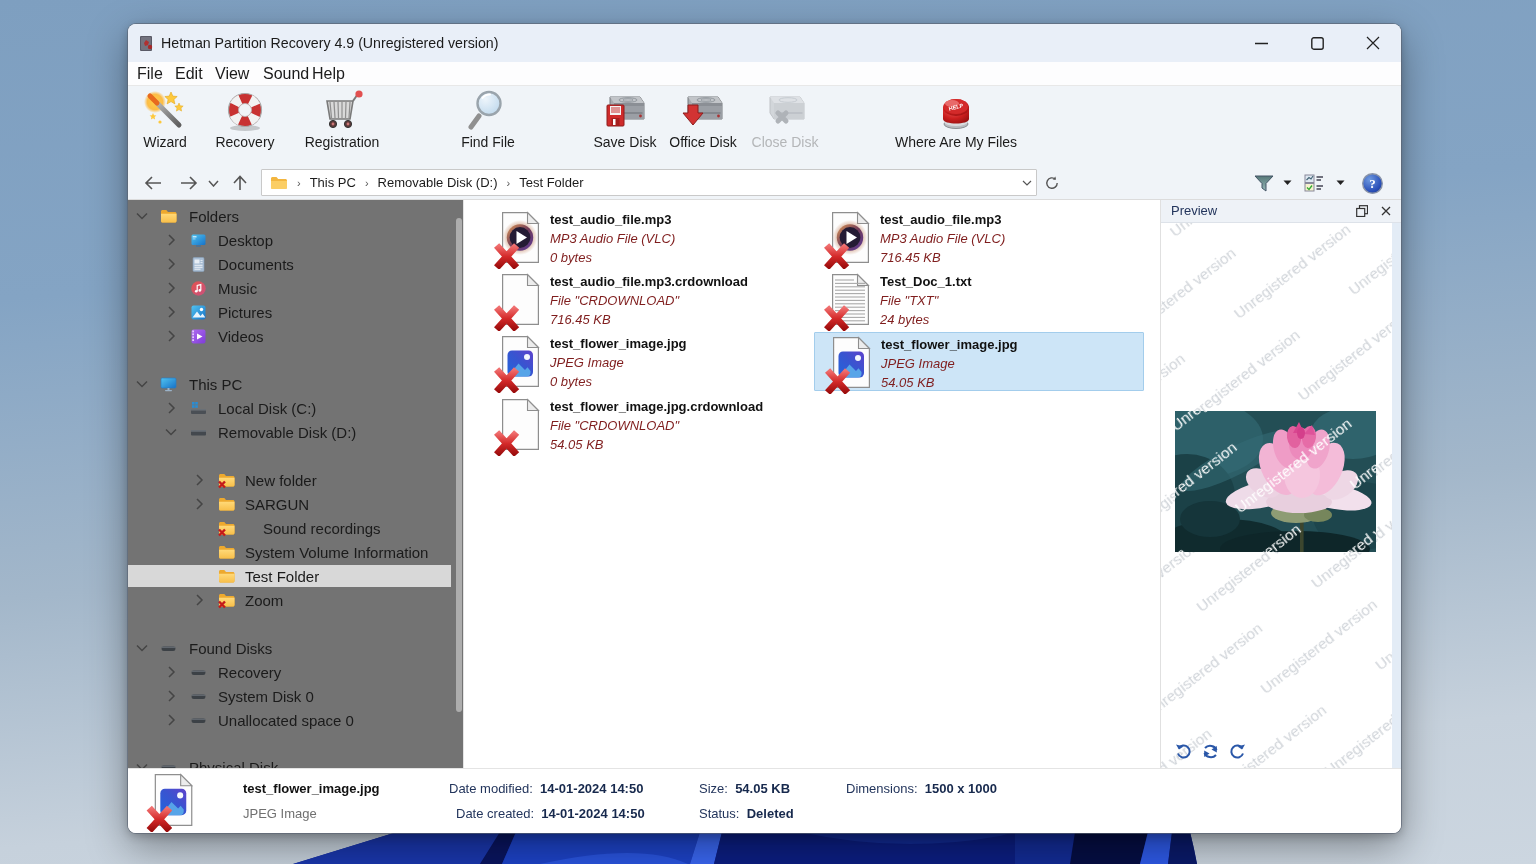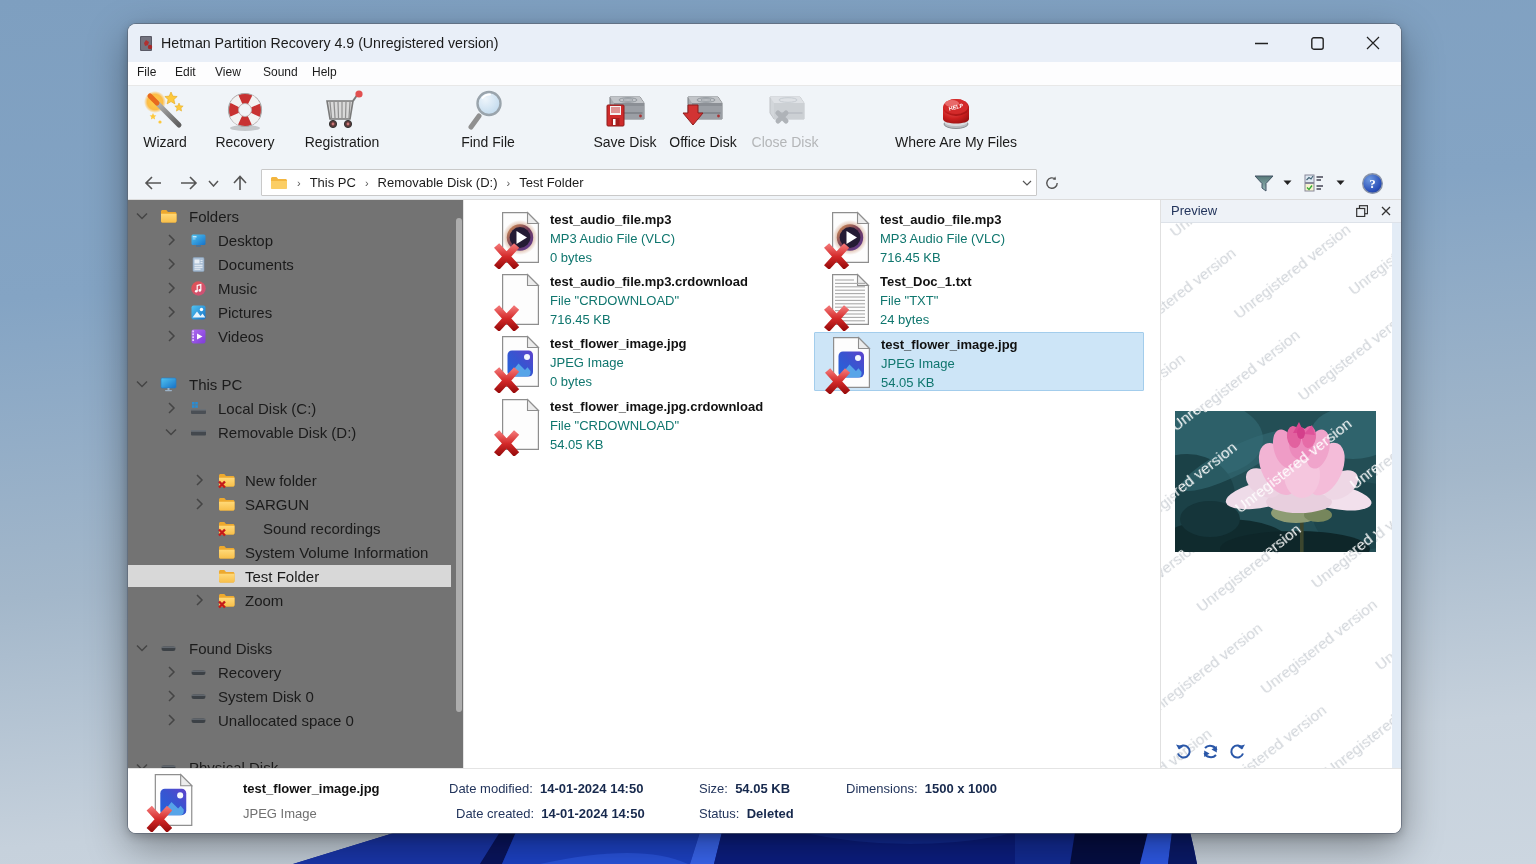--- a/index.html
+++ b/index.html
@@ -7,21 +7,21 @@
 .desktop { position:absolute; inset:0; background:linear-gradient(175deg,#7e9fc0 0%, #84a4c4 30%, #a3b7ca 60%, #c6d1dc 85%, #ccd6e0 100%);padding-left:12px; }
 .bloom { position:absolute; left:0; bottom:0; }
 .window { position:absolute; left:128px; top:24px; width:1273px; height:809px; background:#fff; border-radius:8px; box-shadow:0 0 0 1px rgba(90,100,115,0.65), 0 14px 40px rgba(0,0,0,0.38), 0 3px 10px rgba(0,0,0,0.22); overflow:hidden; }
 
 .titlebar { height:38px; background:#e9eff8; display:flex; align-items:center; position:relative; }
 .appicon { margin-left:10px; width:19px; height:19px; }
 .title { margin-left:4px; font-size:14.2px; color:#1b1b1b; }
 .winbtns { position:absolute; right:0; top:0; height:38px; display:flex; align-items:center; }
 .winbtn { width:56px; height:38px; display:flex; align-items:center; justify-content:center; color:#222; }
 
-.menubar { height:24px; background:#fdfdfe; border-bottom:1px solid #e8e8e8; position:relative; font-size:12px; color:#1b1b1b; }
+.menubar { height:24px; background:#fdfdfe; border-bottom:1px solid #e8e8e8; position:relative; font-size:16px; color:#1b1b1b; }
 .menubar span { position:absolute; top:3px; }
 
 .toolbar { height:79px; background:#f0f4f8; position:relative; }
 .tbtn { position:absolute; top:3px; text-align:center; font-size:14px; color:#1b1b1b; }
 .tbtn .ticon { height:44px; display:flex; align-items:center; justify-content:center; }
 .tbtn .tlabel { margin-top:1px; }
 .tbtn.disabled { color:#b4b6b8; }
 
 .addrbar { height:35px; background:#f0f4f8; position:relative; border-bottom:1px solid #dcdcdc; }
 .nav { position:absolute; top:0; height:36px; display:flex; align-items:center; justify-content:center; color:#444; }
@@ -33,21 +33,21 @@
 .trow { position:absolute; height:22px; display:flex; align-items:center; white-space:nowrap; }
 .treethumb { position:absolute; left:328px; top:18px; width:6px; height:494px; background:#adadad; border-radius:3px; }
 .vsep { position:absolute; left:335px; top:0; bottom:0; width:1px; background:#e4e4e4; }
 
 .files { position:absolute; left:336px; right:241px; top:0; bottom:0; background:#fff; }
 .fitem { position:absolute; width:330px; height:59px; }
 .fitem.sel { background:#cde5f7; border:1px solid #a3cdec; border-radius:1px; }
 .ficon { position:absolute; left:10px; top:3px; }
 .ftext { position:absolute; left:66px; top:3px; font-size:13px; }
 .fname { color:#111; font-weight:bold; line-height:18px; }
-.fmeta { color:#0f766e; line-height:19px; }
+.fmeta { color:#7f1d1d; line-height:19px;font-style:italic; }
 
 .preview { position:absolute; right:0; top:0; width:241px; bottom:0; border-left:1px solid #e0e0e0; background:#fff; }
 .pvhead { height:23px; background:#eef2f7; border-bottom:1px solid #dde2e9; position:relative; font-size:13px; color:#23355c; line-height:22px; padding-left:10px; }
 .pvbody { position:absolute; top:23px; left:0; right:9px; bottom:0; overflow:hidden; background:#fff; }
 .pvscroll { position:absolute; top:23px; right:0; width:9px; bottom:0; background:#e3ecf6; }
 .pvimg { position:absolute; left:14px; top:188px; width:201px; height:141px; }
 .pvbtns { position:absolute; bottom:8px; left:14px; display:flex; gap:9px; }
 
 .statusbar { position:absolute; left:0; right:0; bottom:0; height:65px; background:#fff; border-top:1px solid #e4e4e4; font-size:13px; }
 .stlabel { color:#23355c; }

